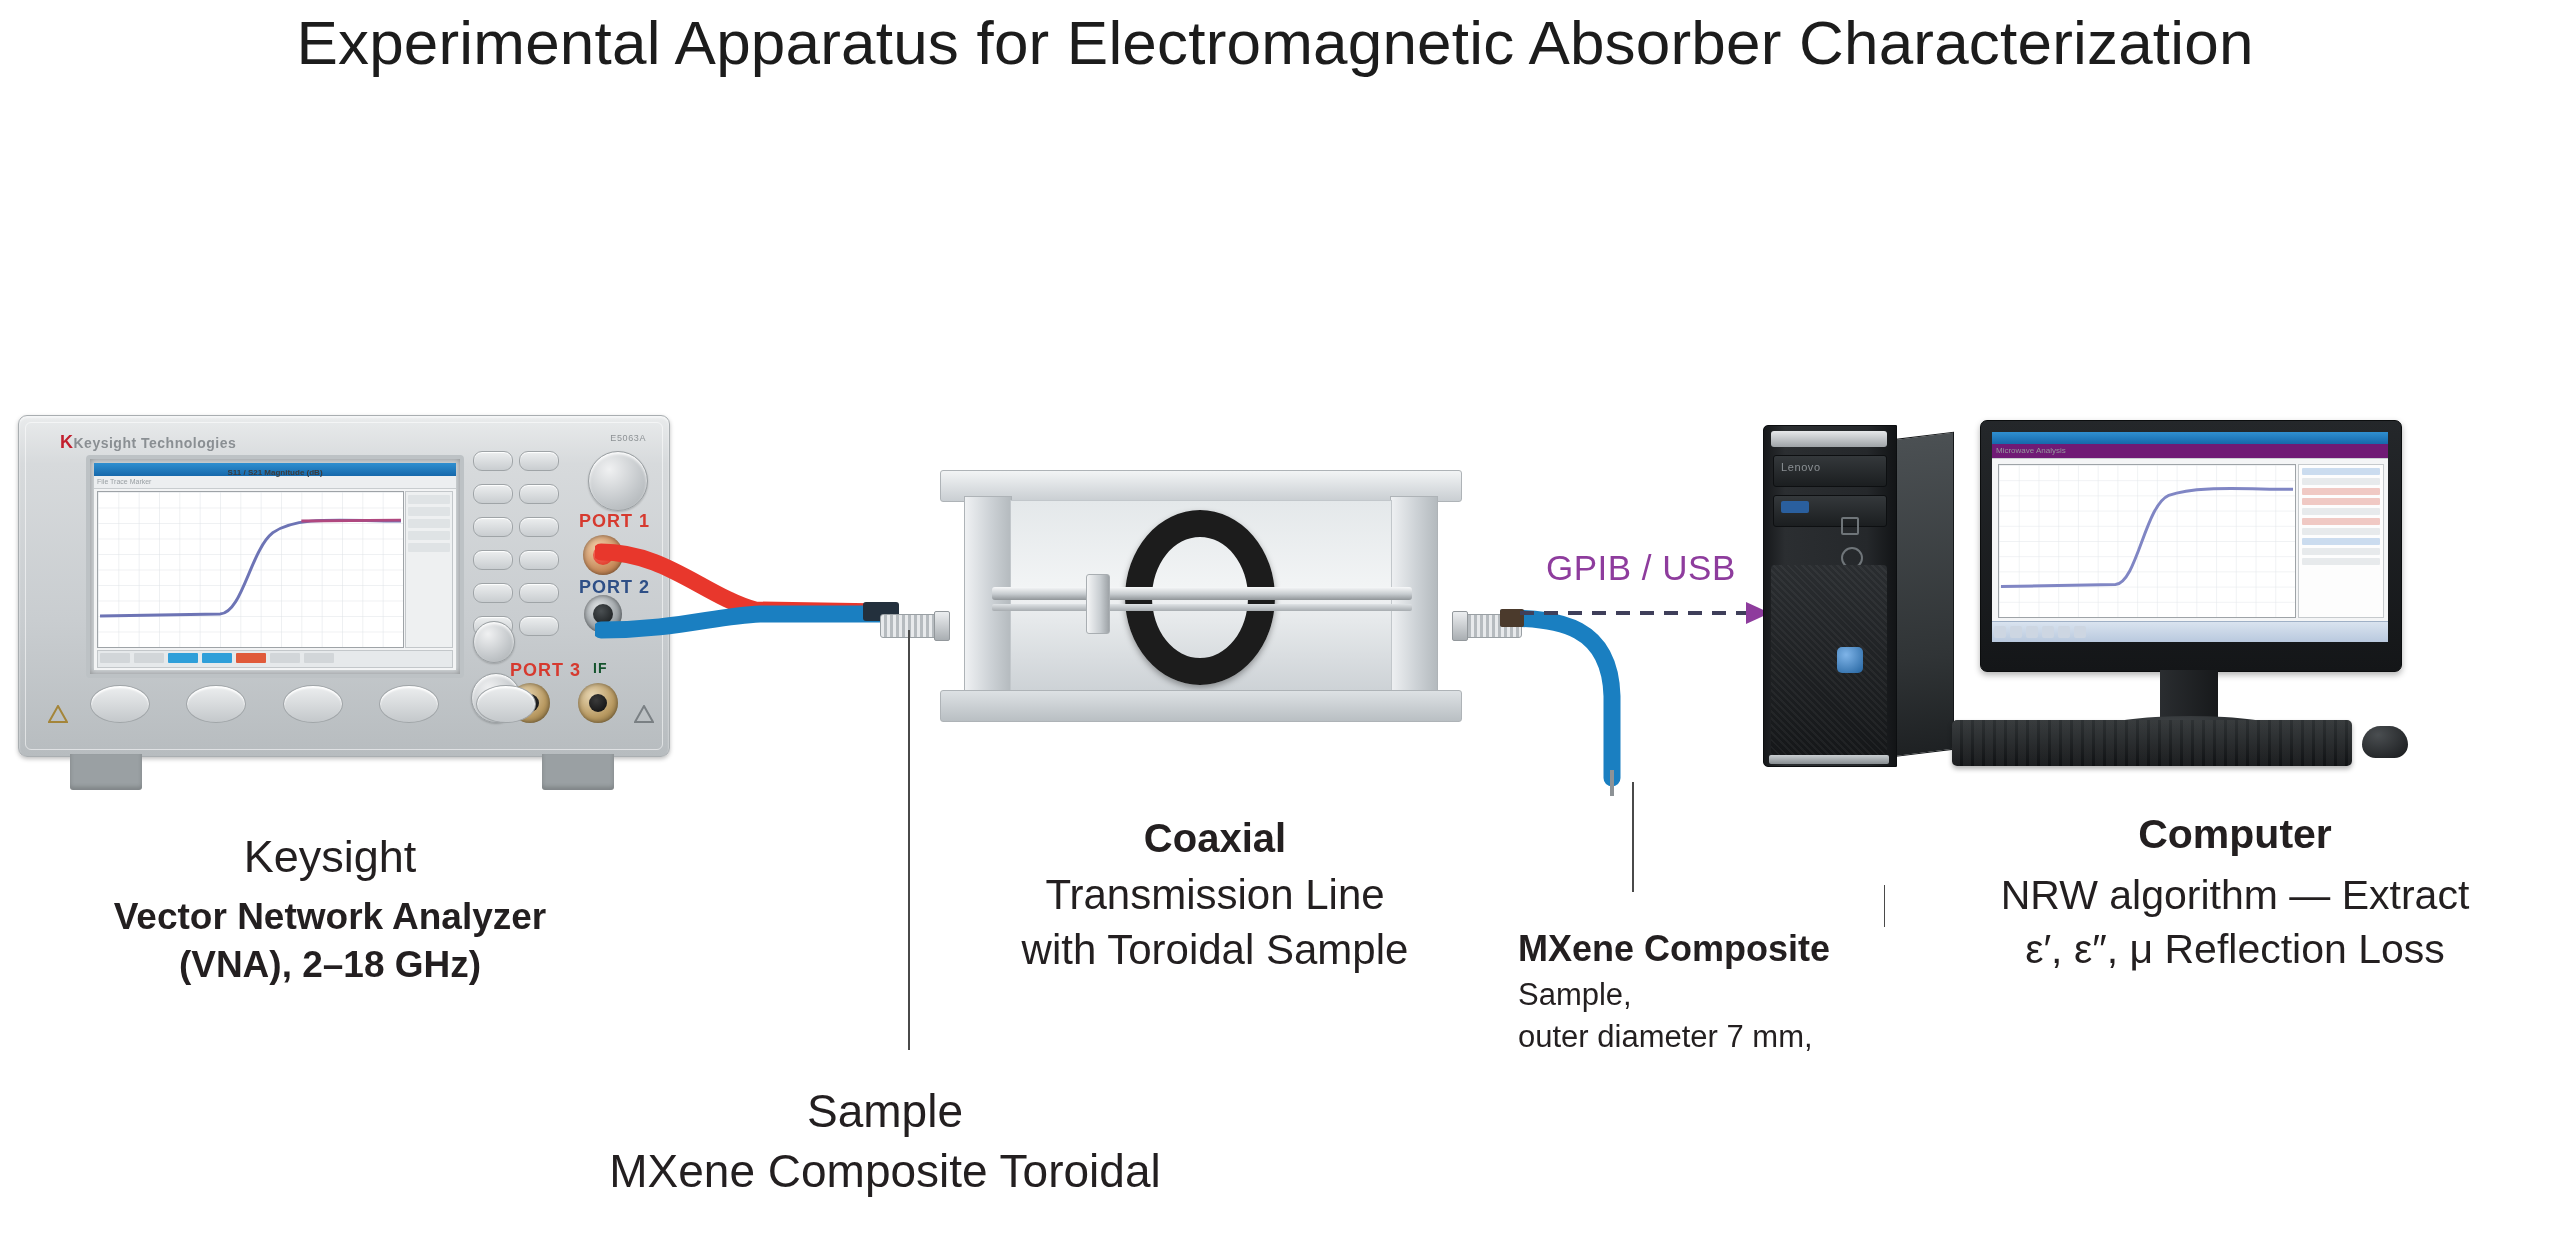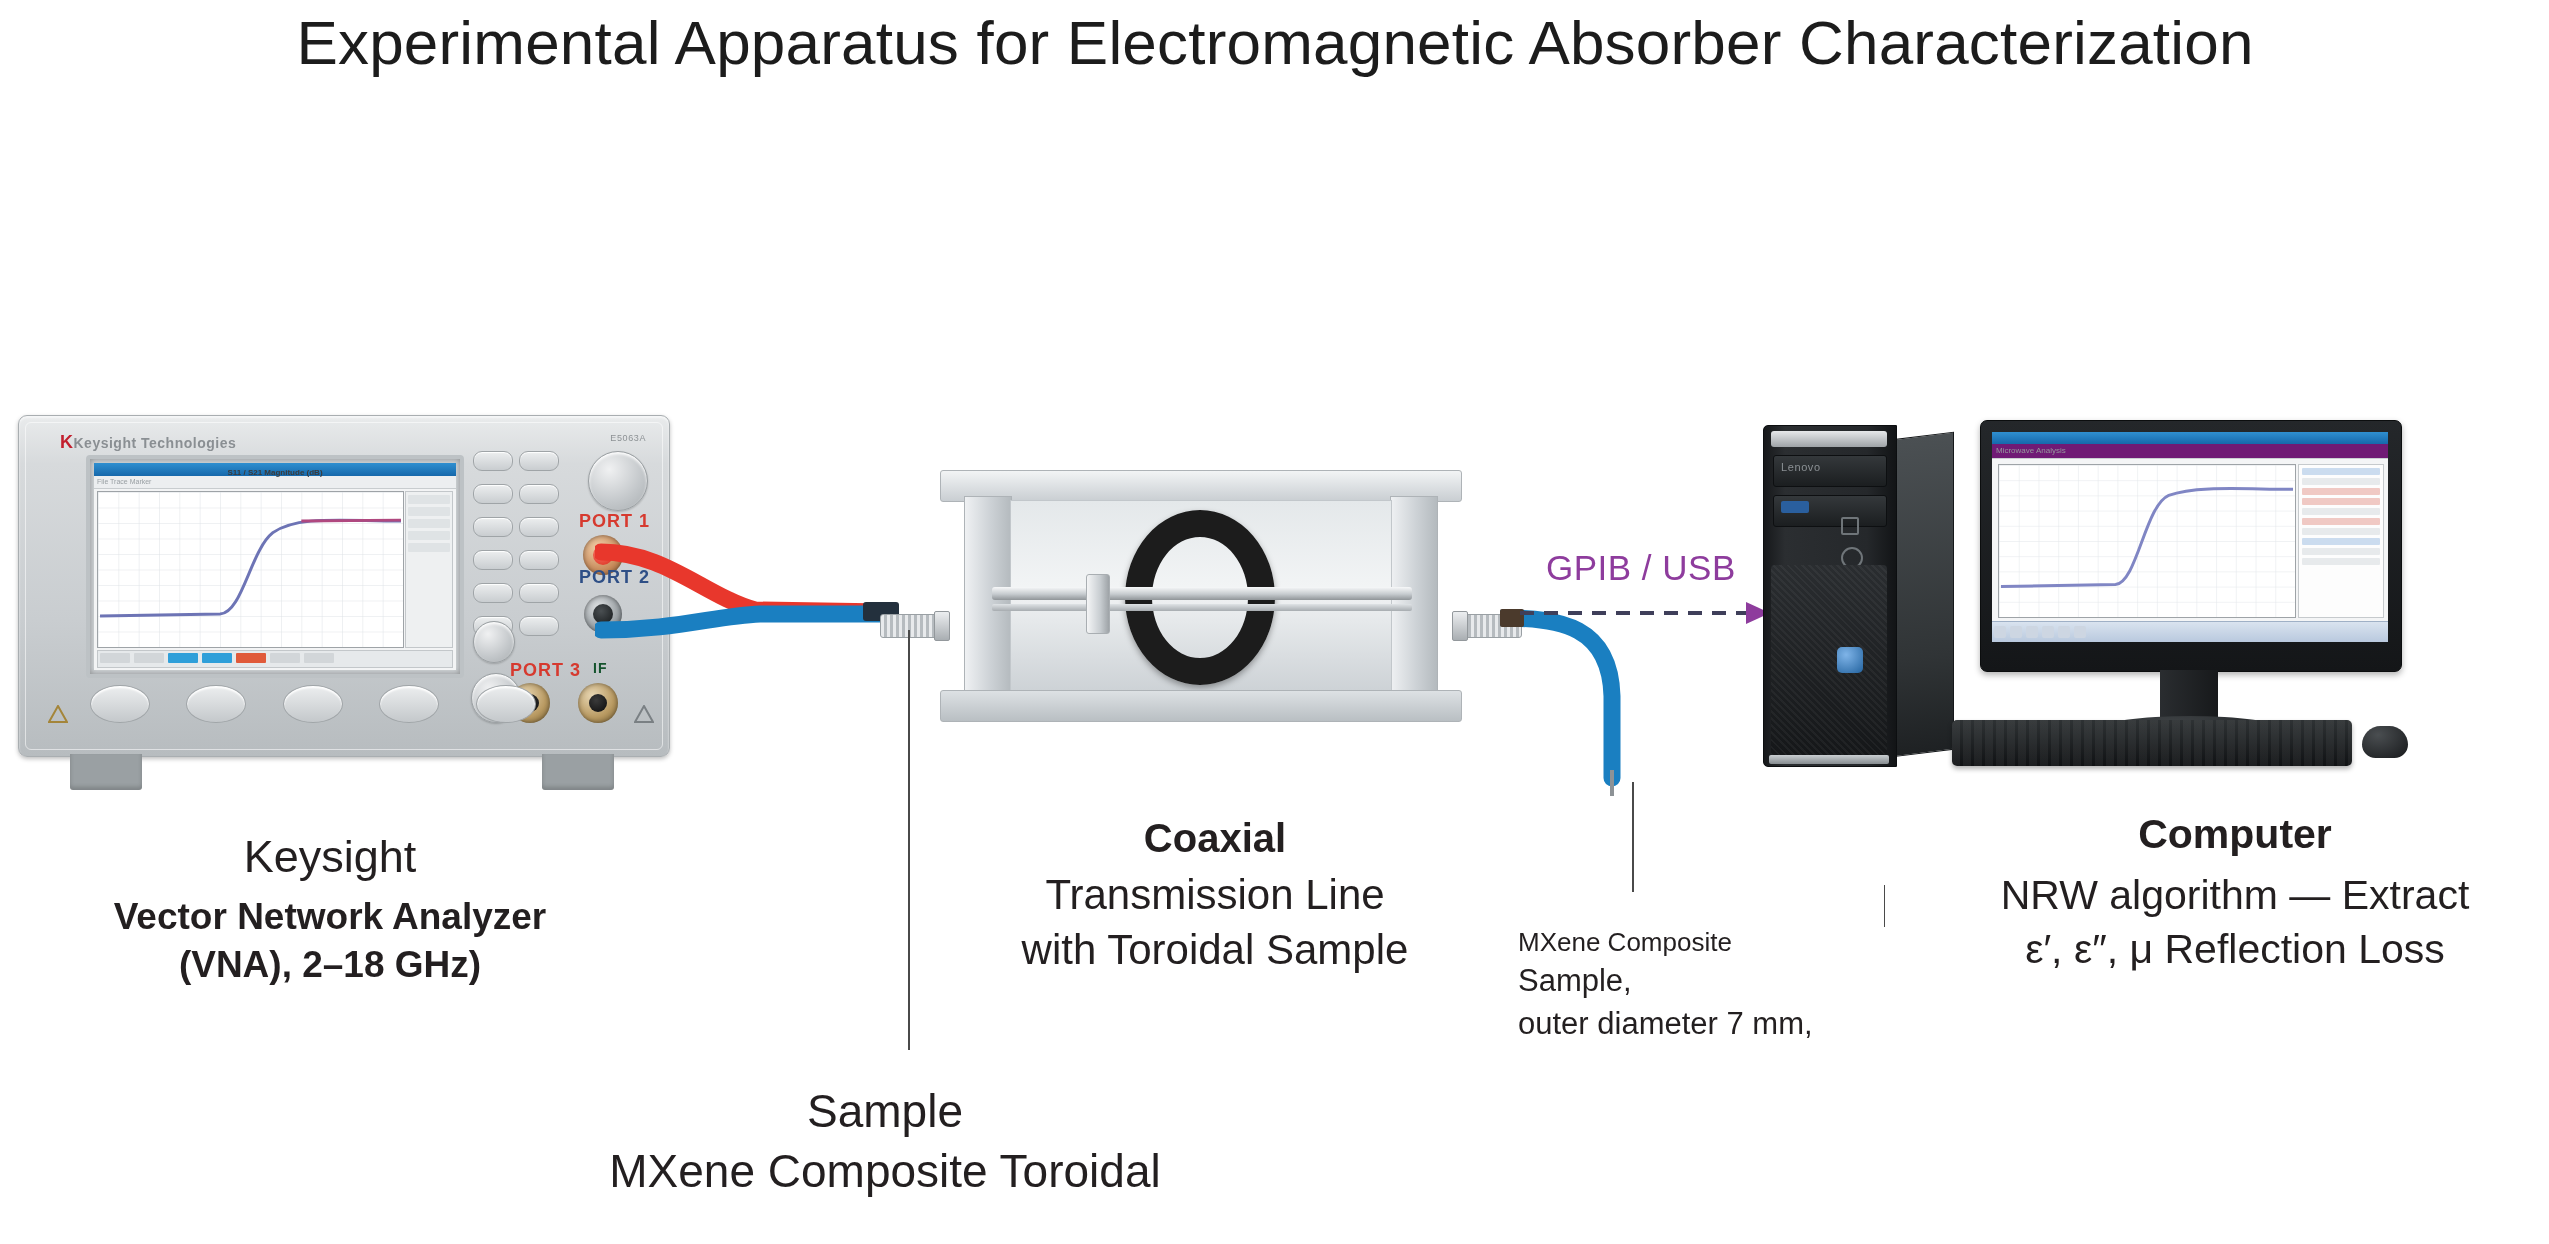--- a/index.html
+++ b/index.html
@@ -65,21 +65,21 @@
   .knob{position:absolute;border-radius:50%;
         background:radial-gradient(circle at 35% 30%,#f0f1f2,#c3c7ca 60%,#a8adb0);
         border:1px solid #9ba0a3;box-shadow:inset 0 2px 3px #fff,0 1px 2px rgba(0,0,0,.2);}
   #knobTop{right:20px;top:36px;width:58px;height:58px;}
   #knobA{left:455px;top:206px;width:40px;height:40px;}
   #knobB{left:453px;top:258px;width:48px;height:48px;}
 
   
   .pl{position:absolute;font-size:18px;font-weight:700;letter-spacing:1px;filter:blur(.5px);}
   #pl1{left:561px;top:96px;color:#d63a2f;}
-  #pl2{left:561px;top:152px;color:#2e4f86;}
+  #pl2{left:561px;top:162px;color:#2e4f86;}
   #pl3{left:492px;top:245px;color:#d63a2f;}
   #pl3b{left:575px;top:245px;color:#14532d;font-size:14px;}
   .jack{position:absolute;border-radius:50%;}
   #j1{left:565px;top:120px;width:40px;height:40px;
       background:radial-gradient(circle at 38% 33%,#f1cfa9,#c78a5a 62%,#8d5c34);
       box-shadow:inset 0 0 5px rgba(0,0,0,.45);}
   #j1:after{content:"";position:absolute;left:10px;top:10px;width:20px;height:20px;border-radius:50%;
       background:radial-gradient(circle at 40% 35%,#ff7b6b,#d62b1c);}
   #j2{left:566px;top:180px;width:38px;height:38px;
       background:radial-gradient(circle at 38% 33%,#dfe2e4,#9aa0a4 60%,#5c6164);
@@ -386,21 +386,21 @@
   <span class="bd" style="font-size:42px;">Transmission Line</span>
   <span class="bd" style="font-size:42px;">with Toroidal Sample</span>
 </div>
 
 <div class="cap" style="left:470px;top:1082px;width:830px;">
   <span class="bd" style="font-size:46px;">Sample</span>
   <span class="bd" style="font-size:46px;">MXene Composite Toroidal</span>
 </div>
 
 <div class="cap" style="left:1518px;top:925px;width:420px;text-align:left;line-height:1.36;">
-  <span class="bd" style="font-size:26px;">MXene Composite</span>
+  <span class="bd" style="font-size:36px;font-weight:bold;">MXene Composite</span>
   <span class="bd" style="font-size:31px;">Sample,</span>
   <span class="bd" style="font-size:31px;">outer diameter 7 mm,</span>
 </div>
 
 <div class="cap" style="left:1930px;top:808px;width:610px;">
   <span class="hd" style="font-size:41px;">Computer</span>
   <span class="bd" style="font-size:41px;margin-top:8px;">NRW algorithm — Extract</span>
   <span class="bd" style="font-size:41px;"><b>ε′, ε″</b><span>, μ Reflection Loss</span></span>
 </div>
 

